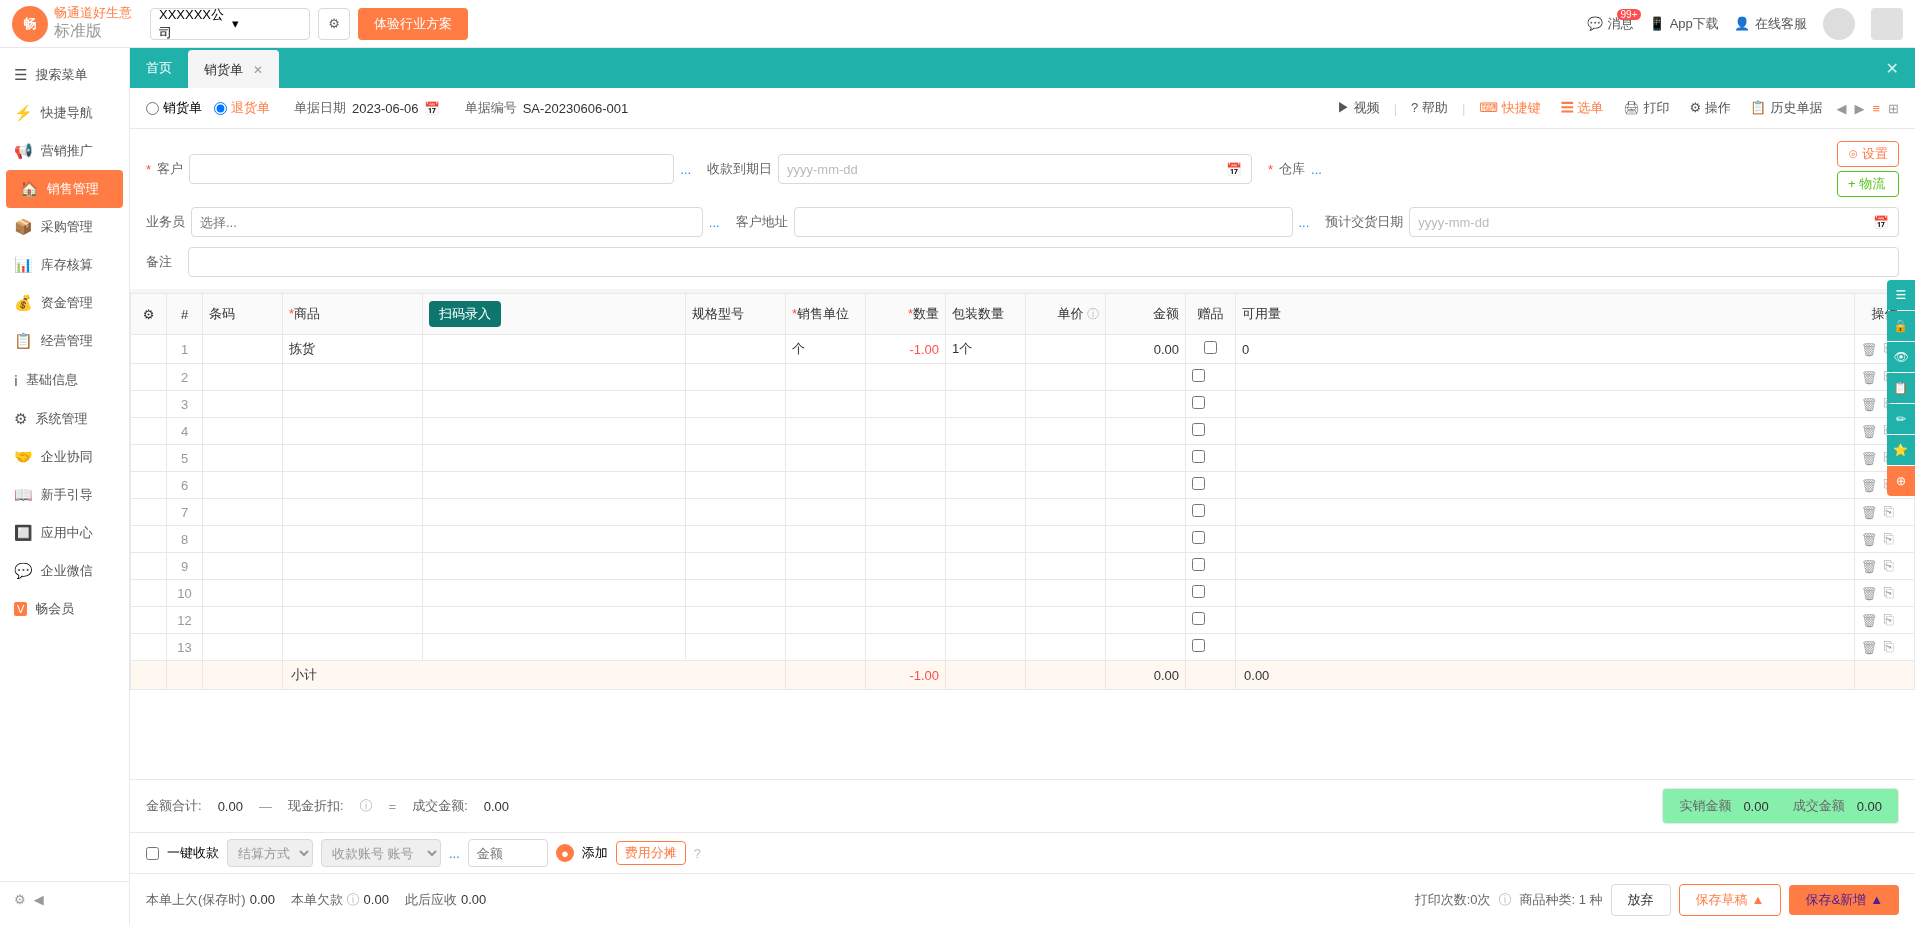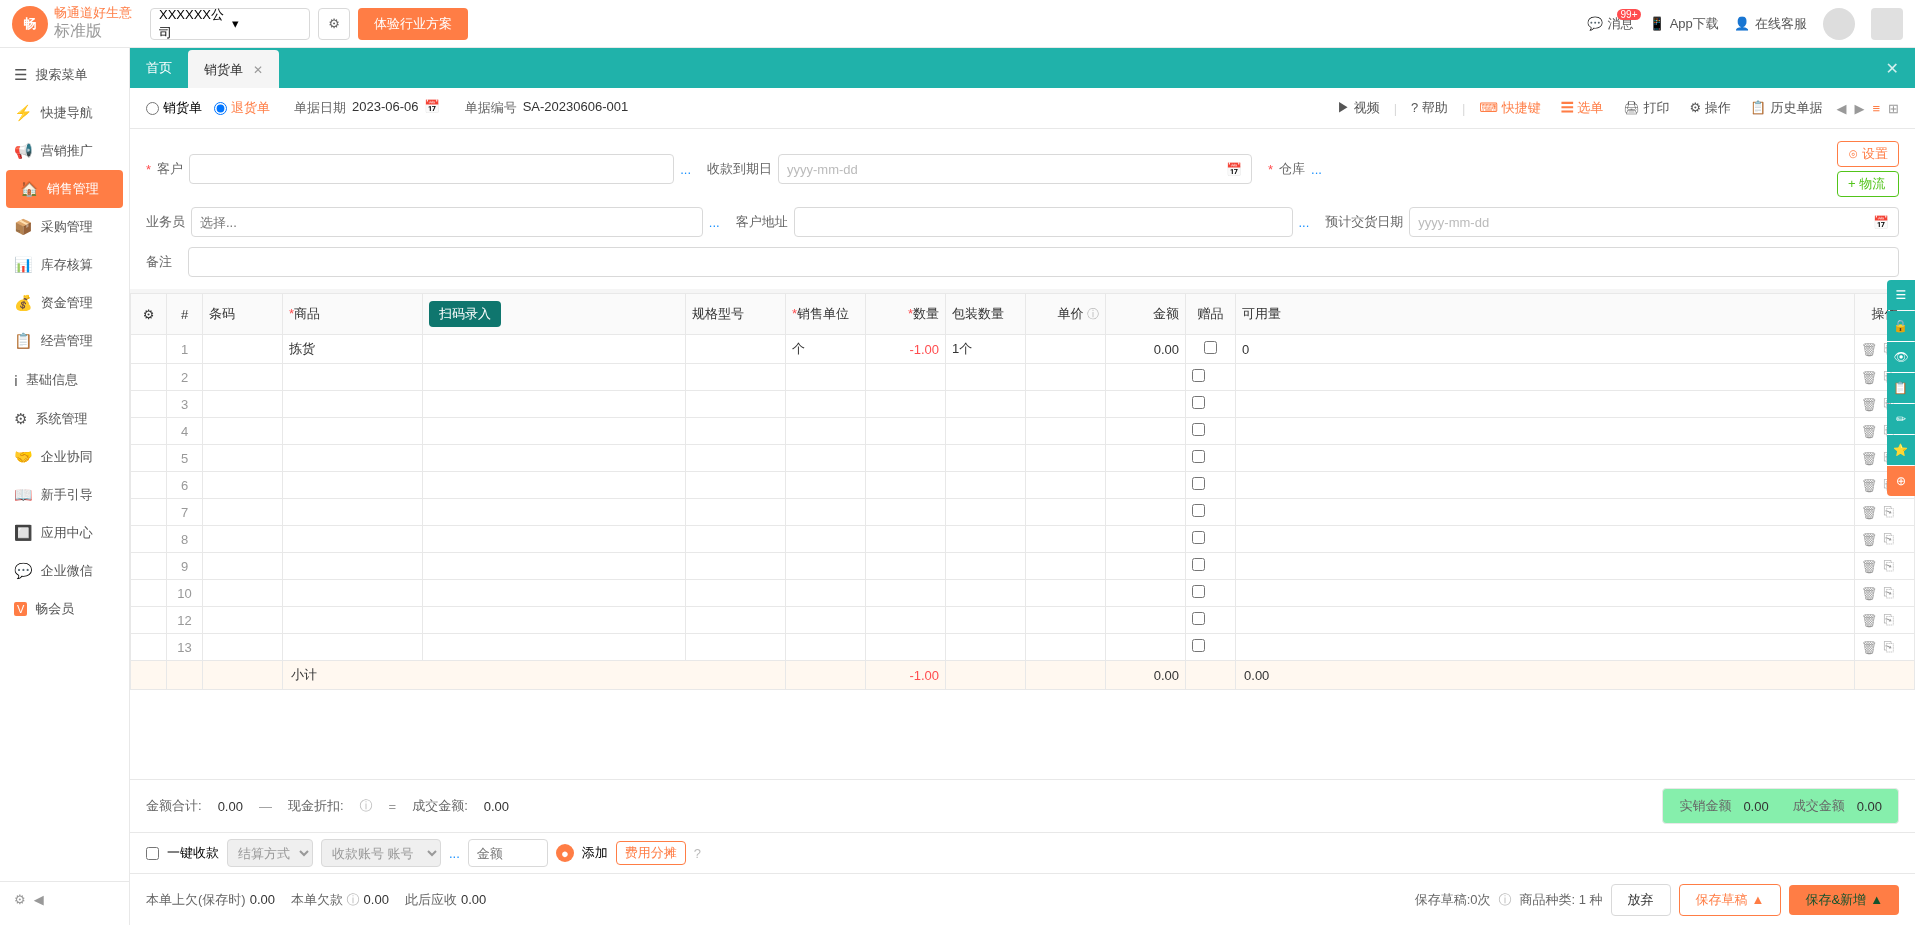--- a/index.html
+++ b/index.html
@@ -37,21 +37,21 @@
     .tab-bar { background: #20b2aa; display: flex; align-items: center; height: 40px; padding: 0 0; }
     .tab-item { padding: 0 16px; height: 40px; display: flex; align-items: center; cursor: pointer; color: rgba(255,255,255,0.8); gap: 6px; }
     .tab-item.active { background: #f5f5f5; color: #333; border-radius: 4px 4px 0 0; margin-top: 4px; }
     .tab-close { color: #999; font-size: 12px; margin-left: 4px; }
     .home-tab { color: white; }
     .tab-bar-close { margin-left: auto; padding-right: 16px; color: rgba(255,255,255,0.8); cursor: pointer; font-size: 16px; }
     .form-header { background: #fff; padding: 8px 16px; display: flex; align-items: center; gap: 12px; border-bottom: 1px solid #e8e8e8; }
     .radio-group { display: flex; align-items: center; gap: 12px; }
     .radio-item { display: flex; align-items: center; gap: 4px; cursor: pointer; }
     .radio-active { color: #ff7d45; }
-    .form-meta { display: flex; gap: 6px; margin-left: 12px; }
+    .form-meta { display: flex; align-items: center; gap: 6px; margin-left: 12px; }
     .form-meta-label { color: #666; }
     .form-meta-value { color: #333; }
     .form-actions { margin-left: auto; display: flex; align-items: center; gap: 8px; color: #555; }
     .form-action-btn { display: flex; align-items: center; gap: 3px; cursor: pointer; padding: 3px 6px; color: #555; }
 
     
     .fields-section { background: #fff; padding: 12px 16px; margin-bottom: 4px; }
     .fields-row { display: flex; align-items: center; gap: 16px; margin-bottom: 10px; }
     .field-group { display: flex; align-items: center; gap: 6px; flex: 1; }
     .field-label { color: #666; white-space: nowrap; }
@@ -97,21 +97,21 @@
     .footer-bar { background: #fff; height: 52px; display: flex; align-items: center; padding: 0 16px; border-top: 1px solid #e8e8e8; gap: 16px; }
     .footer-left { display: flex; align-items: center; gap: 16px; flex: 1; }
     .footer-stat { display: flex; align-items: center; gap: 4px; color: #555; }
     .footer-stat-label { color: #666; }
     .footer-stat-value { color: #333; }
     .footer-right { display: flex; align-items: center; gap: 8px; }
     .print-info { color: #666; }
     .product-count { color: #666; }
     .discard-btn { border: 1px solid #d9d9d9; background: white; border-radius: 4px; padding: 6px 16px; cursor: pointer; color: #333; }
     .draft-btn { border: 1px solid #ff7d45; background: white; color: #ff7d45; border-radius: 4px; padding: 6px 16px; cursor: pointer; display: flex; align-items: center; gap: 4px; }
-    .save-btn { background: #ff7d45; color: #14532d; border: none; border-radius: 4px; padding: 6px 16px; cursor: pointer; display: flex; align-items: center; gap: 4px; }
+    .save-btn { background: #ff7d45; color: #4c1d95; border: none; border-radius: 4px; padding: 6px 16px; cursor: pointer; display: flex; align-items: center; gap: 4px; }
     .right-summary-row { display: flex; justify-content: space-between; align-items: center; padding: 2px 0; }
     .right-summary-label { color: #666; }
     .right-summary-value { color: #333; }
     
     .info-icon { color: #bbb; cursor: pointer; font-size: 12px; }
 
     .col-gear { width: 36px; text-align: center; }
     .col-num { width: 36px; text-align: center; }
     .col-barcode { width: 80px; }
     .col-product { width: 140px; }
@@ -696,21 +696,21 @@
               本单欠款 <span style="color:#bbb;cursor:pointer;">ⓘ</span>
             </span>
             <span class="footer-stat-value">0.00</span>
           </div>
           <div class="footer-stat">
             <span class="footer-stat-label">此后应收</span>
             <span class="footer-stat-value">0.00</span>
           </div>
         </div>
         <div class="footer-right">
-          <span class="print-info">保存草稿:0次</span>
+          <span class="print-info">打印次数:0次</span>
           <span style="color:#bbb;cursor:pointer;">ⓘ</span>
           <span class="product-count">
             <span>商品种类:</span>
             <span>1</span>
             <span>种</span>
           </span>
           <button class="discard-btn">放弃</button>
           <button class="draft-btn">
             <span>保存草稿</span>
             <span>▲</span>

